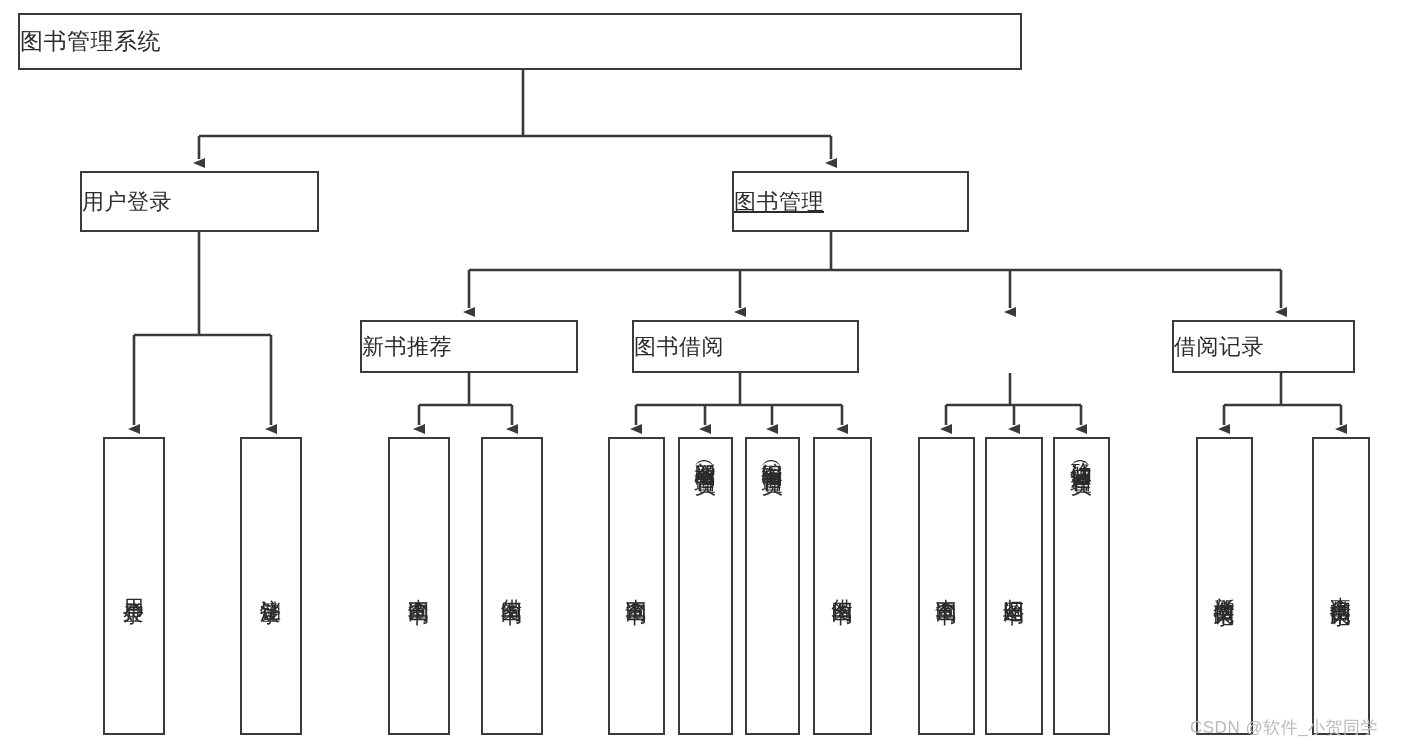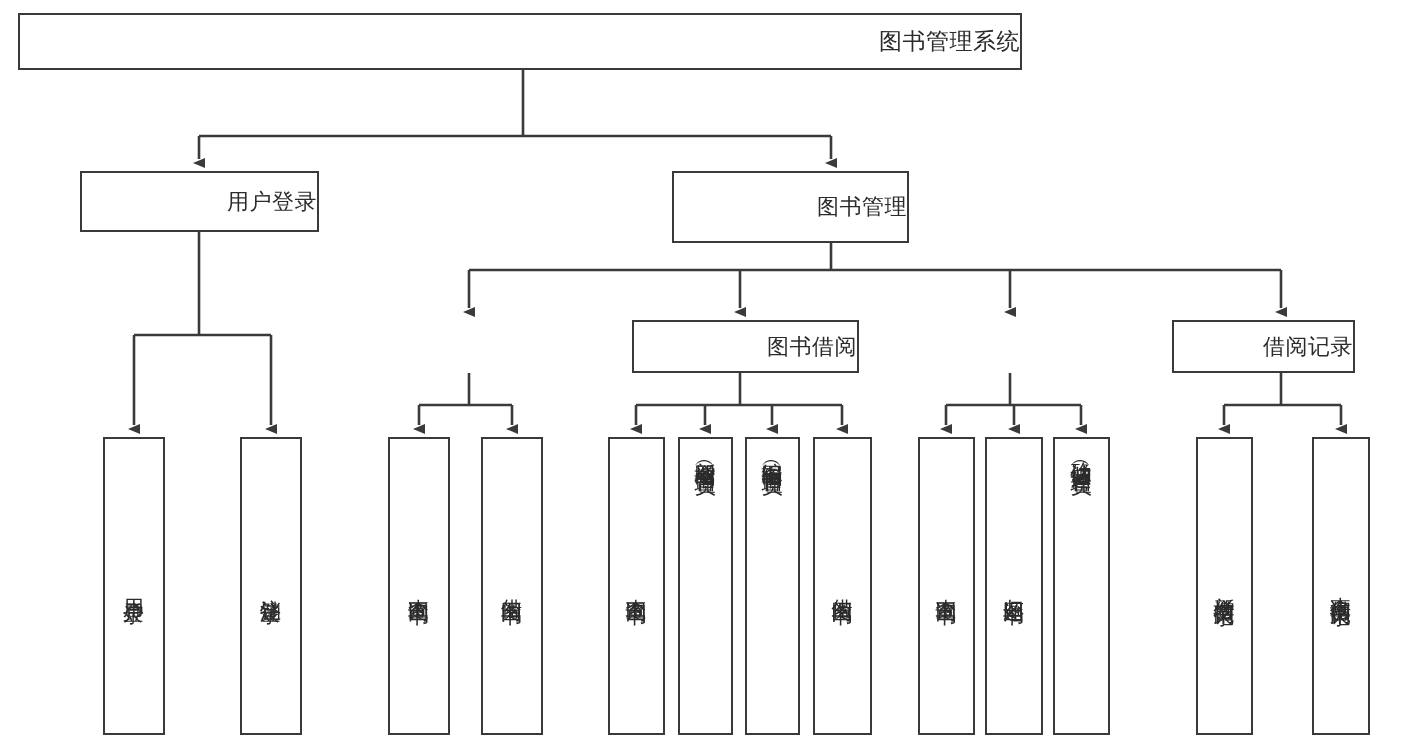--- a/index.html
+++ b/index.html
@@ -25,21 +25,21 @@
     height: 747px;
     pointer-events: none;
   }
   .node {
     position: absolute;
     box-sizing: border-box;
     background: #ffffff;
     border: 2px solid #3a3a3a;
     display: flex;
     align-items: center;
-    justify-content: flex-end;
+    justify-content: flex-start;
     color: #2b2b2b;
   }
   .node .lbl {
     display: block;
     text-align: center;
     line-height: 1.05;
     white-space: pre;
   }
   
   .node.horiz .lbl {
@@ -129,24 +129,27 @@
     </g>
   </svg>
 
   <div class="node horiz root" style="left:18px; top:13px; width:1004px; height:57px;">
     <span class="lbl">图书管理系统</span>
   </div>
 
   <div class="node horiz" style="left:80px; top:171px; width:239px; height:61px;">
     <span class="lbl">用户登录</span>
   </div>
-  <div class="node horiz" style="left:672px; top:171px; width:237px; height:72px;">
+  <div class="node horiz" style="left:732px; top:171px; width:237px; height:61px;text-decoration:underline;">
     <span class="lbl">图书管理</span>
   </div>
 
+  <div class="node horiz" style="left:360px; top:320px; width:218px; height:53px;">
+    <span class="lbl">新书推荐</span>
+  </div>
   <div class="node horiz" style="left:632px; top:320px; width:227px; height:53px;">
     <span class="lbl">图书借阅</span>
   </div>
   <div class="node horiz" style="left:1172px; top:320px; width:183px; height:53px;">
     <span class="lbl">借阅记录</span>
   </div>
 
   <div class="node vert mid" style="left:103px; top:437px; width:62px; height:298px;">
     <span class="lbl">用户登录</span>
   </div>
@@ -184,14 +187,15 @@
     <span class="lbl">确认归还（管理员）</span>
   </div>
 
   <div class="node vert mid" style="left:1196px; top:437px; width:57px; height:298px;">
     <span class="lbl">新增借阅记录</span>
   </div>
   <div class="node vert mid" style="left:1312px; top:437px; width:58px; height:298px;">
     <span class="lbl">查询借阅记录</span>
   </div>
 
+  <div class="watermark" style="left:1190px; top:716px;">CSDN @软件_小贺同学</div>
 
 </div>
 
 </body></html>

